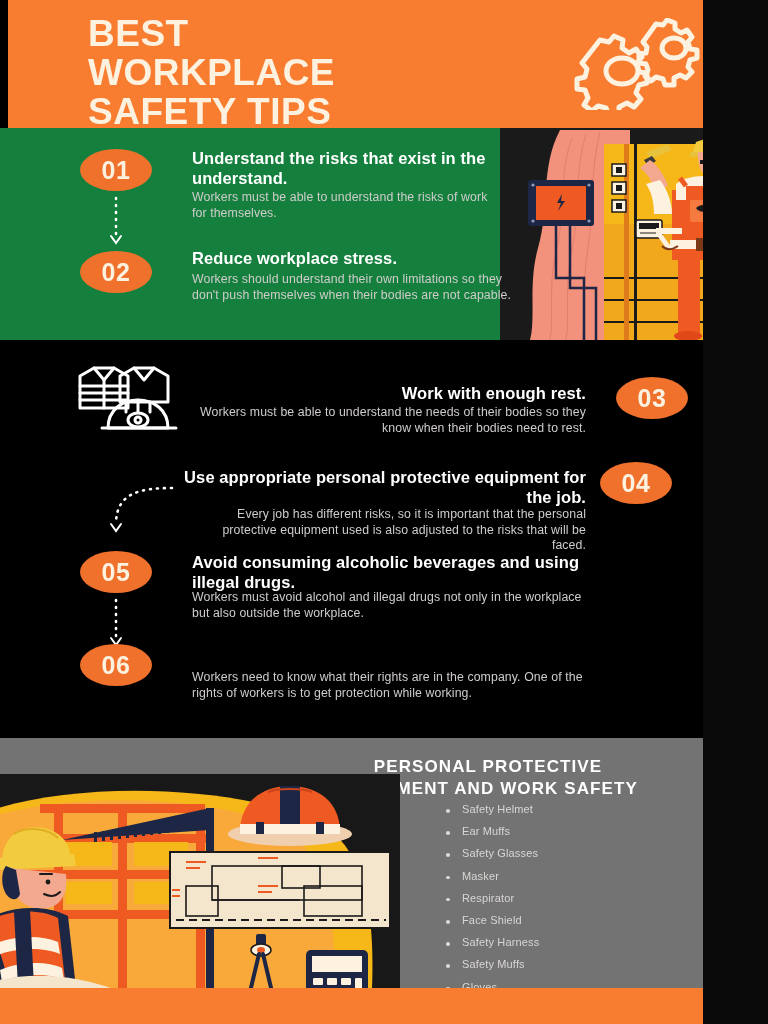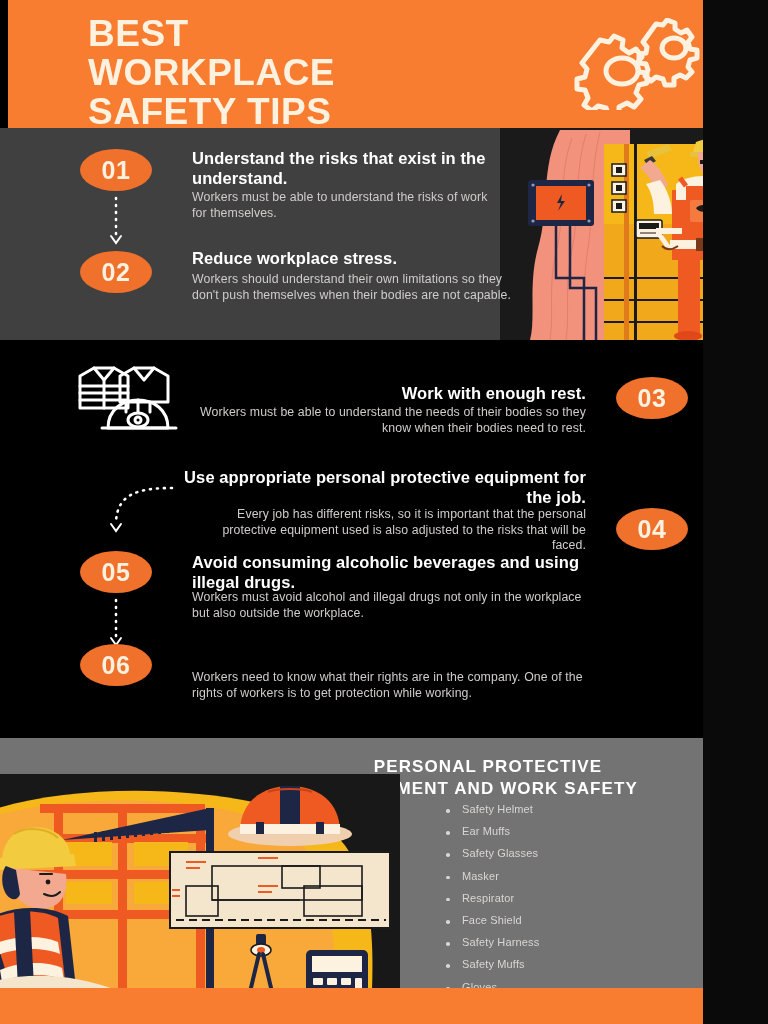--- a/index.html
+++ b/index.html
@@ -25,21 +25,21 @@
     letter-spacing:.5px;line-height:1.06;
     text-transform:uppercase;
     font-stretch:condensed;
     white-space:pre-line;
   }
   .gears{position:absolute;right:60px;top:18px;width:160px;height:92px;}
 
   
   .sec1{
     position:absolute;left:0;top:128px;width:768px;height:212px;
-    background:#404040;overflow:hidden;
+    background:#15803d;overflow:hidden;
   }
   .sec2{
     position:absolute;left:0;top:340px;width:768px;height:398px;
     background:#000;overflow:hidden;
   }
   .sec3{
     position:absolute;left:0;top:738px;width:768px;height:286px;
     background:#737373;overflow:hidden;
   }
   .bottom-band{
@@ -247,21 +247,21 @@
         <line x1="58" y1="40" x2="58" y2="50"></line>
       </g>
     </svg>
 
     <div class="badge" style="left:616px;top:37px;">
       <span>03</span>
     </div>
     <div class="tip-title ralign" style="left:200px;top:36px;width:386px;">Work with enough rest.</div>
     <div class="tip-body ralign" style="left:200px;top:58px;width:386px;">Workers must be able to understand the needs of their bodies so they know when their bodies need to rest.</div>
 
-    <div class="badge" style="left:616px;top:122px;margin-top:46px;">
+    <div class="badge" style="left:600px;top:122px;">
       <span>04</span>
     </div>
     <div class="tip-title ralign" style="left:160px;top:120px;width:426px;">Use appropriate personal protective equipment for the job.</div>
     <div class="tip-body ralign" style="left:200px;top:160px;width:386px;">Every job has different risks, so it is important that the personal protective equipment used is also adjusted to the risks that will be faced.</div>
 
     <svg class="conn" style="left:92px;top:140px;width:86px;height:68px;" viewBox="0 0 86 68">
       <path d="M80 8 C46 8 24 14 24 44" fill="none" stroke="#ffffff" stroke-width="2.6" stroke-linecap="round" stroke-dasharray="1 6"></path>
       <path d="M19 44 L24 51 L29 44" fill="none" stroke="#ffffff" stroke-width="2" stroke-linecap="round"></path>
     </svg>
 

